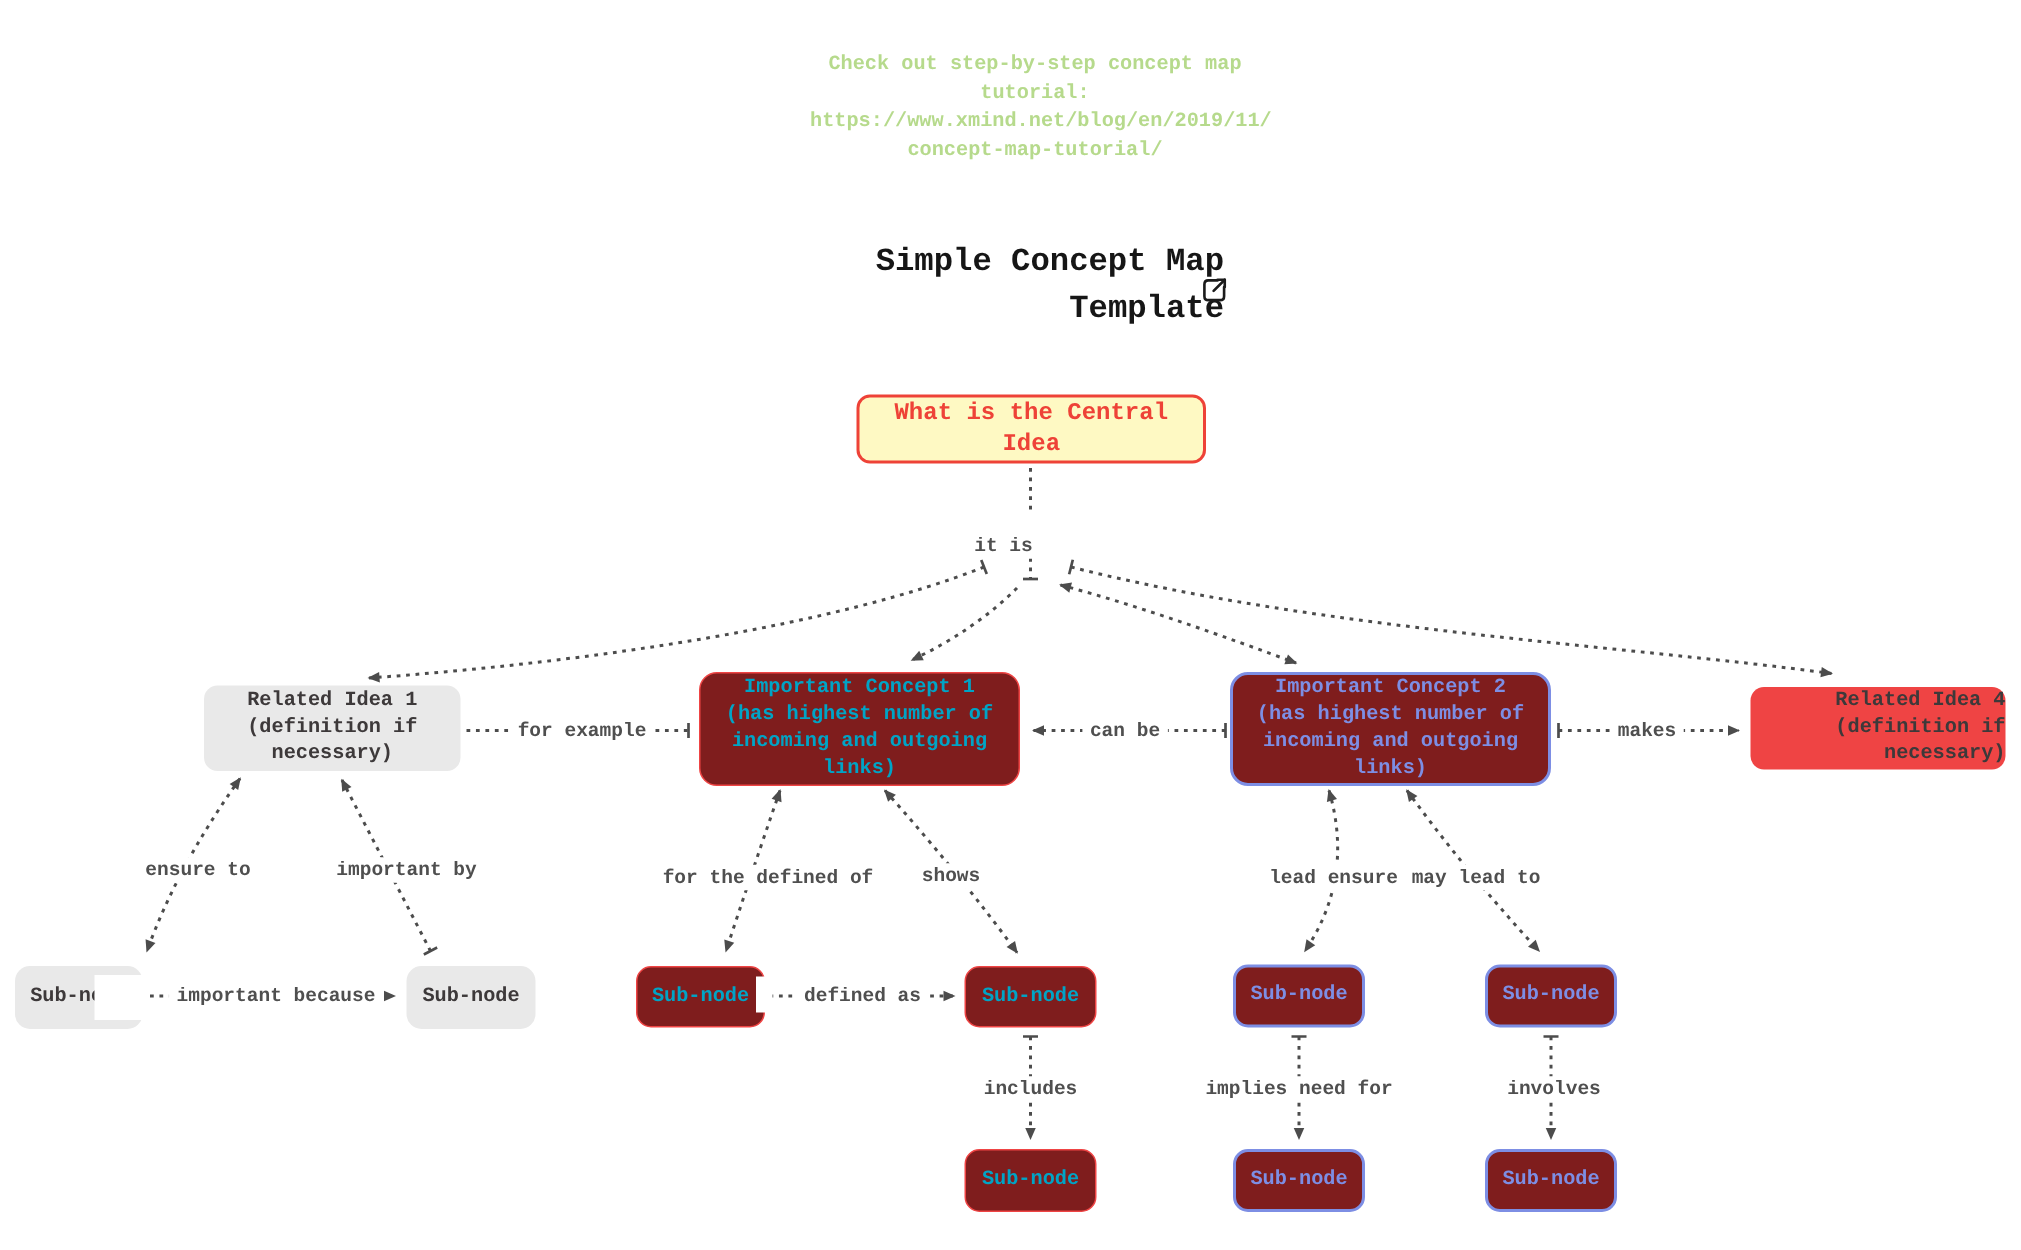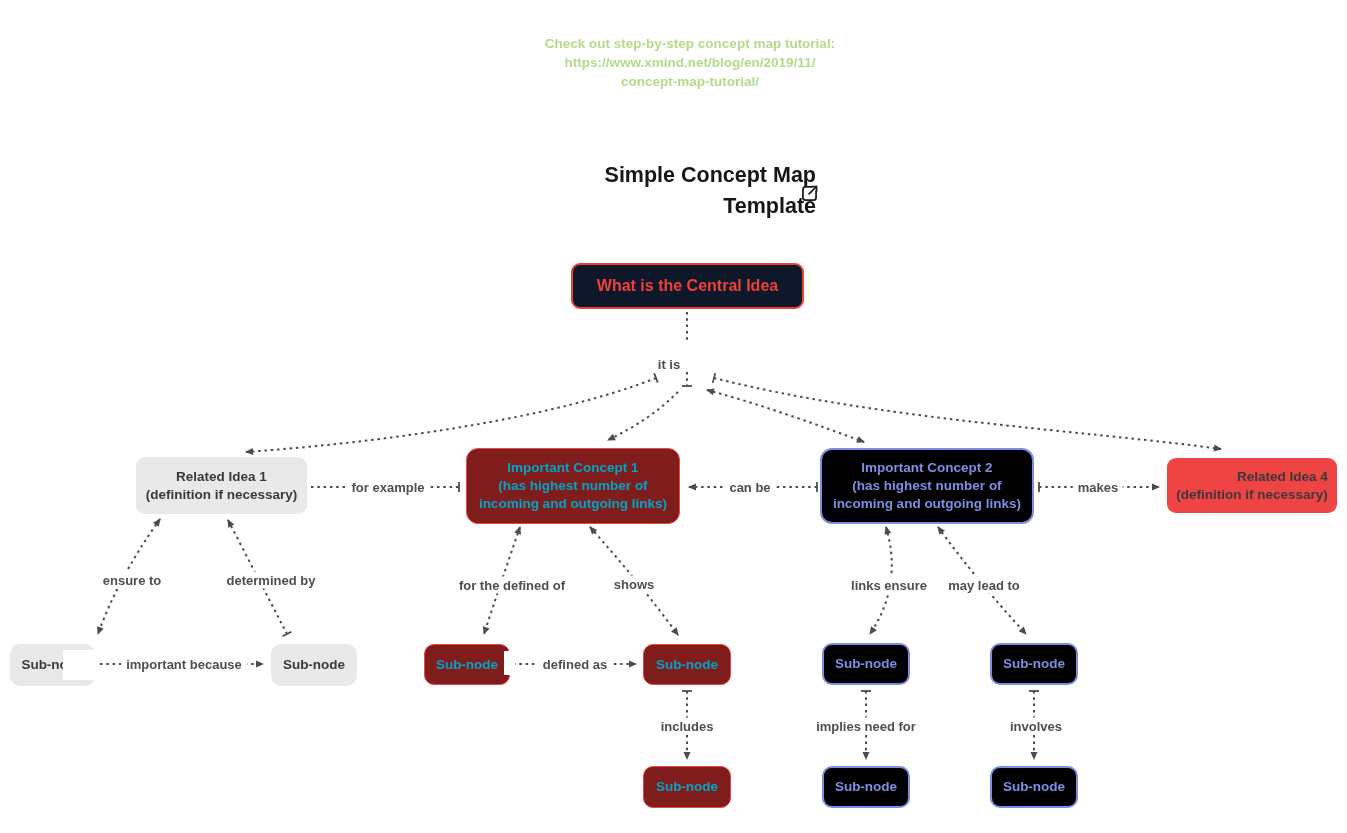--- a/index.html
+++ b/index.html
@@ -1,28 +1,28 @@
 <!DOCTYPE html>
 <html><head>
 <meta charset="utf-8">
 <style>
   html,body{margin:0;padding:0;background:#fff;}
   #canvas{position:relative;width:1347px;height:833px;background:#ffffff;overflow:hidden;
-          font-family:Liberation Sans, sans-serif;}
+          font-family:Liberation Mono, monospace;}
   #edges{position:absolute;left:0;top:0;z-index:1;}
   .edge{fill:none;stroke:#4c4c4c;stroke-width:2;stroke-dasharray:2.5 3.8;}
   .rlabel{position:absolute;z-index:2;transform:translate(-50%,-50%);background:#ffffff;
           padding:1px 5px;font-size:13px;font-weight:bold;color:#4f4f4f;white-space:nowrap;}
   .node{position:absolute;z-index:3;box-sizing:border-box;display:flex;align-items:center;
         justify-content:center;text-align:center;font-weight:bold;white-space:pre-line;
         border-radius:10px;font-size:13.5px;line-height:1.32;}
-  .red{border:2px solid #ee4237;color:#ee4237;background:#0f172a;font-size:16px;border-radius:9px;}
+  .red{border:2px solid #ee4237;color:#ee4237;background:#fef9c3;font-size:16px;border-radius:9px;}
   .gray{background:#e9e9e9;color:#3d393a;border-radius:9px;}
   .teal{border:1px solid #ef4444;color:#00a4c6;background:#7f1d1d;border-radius:12px;}
-  .purple{border:2px solid #7d8ee4;color:#7d8ee4;background:#000000;border-radius:12px;}
+  .purple{border:2px solid #7d8ee4;color:#7d8ee4;background:#7f1d1d;border-radius:12px;}
   .pink{background:#ef4444;color:#3d393a;border-radius:9px;text-align:right;}
   .sub{border-radius:10px;}
   #title{position:absolute;z-index:2;left:516px;top:160px;width:300px;text-align:right;
          font-size:21.5px;line-height:31px;font-weight:bold;color:#161616;white-space:pre-line;}
   #tutorial{position:absolute;z-index:2;left:540px;top:34px;width:300px;text-align:center;
             font-size:13.5px;line-height:19px;font-weight:bold;color:#b6da8c;white-space:pre-line;}
   #link-icon{position:absolute;z-index:2;left:799px;top:183px;}
   .mask{position:absolute;z-index:4;background:#ffffff;}
 </style>
 </head>
@@ -73,27 +73,27 @@
     <path class="edge" d="M 687 691 L 687 759" marker-start="url(#tbr)" marker-end="url(#arw)"></path>
     <path class="edge" d="M 866 691 L 866 759" marker-start="url(#tbr)" marker-end="url(#arw)"></path>
     <path class="edge" d="M 1034 691 L 1034 759" marker-start="url(#tbr)" marker-end="url(#arw)"></path>
   </svg>
 
   <div class="rlabel" style="left:669px;top:364px">it is</div>
   <div class="rlabel" style="left:388px;top:487px">for example</div>
   <div class="rlabel" style="left:750px;top:487px">can be</div>
   <div class="rlabel" style="left:1098px;top:487px">makes</div>
   <div class="rlabel" style="left:132px;top:580px">ensure to</div>
-  <div class="rlabel" style="left:271px;top:580px">determined by</div>
+  <div class="rlabel" style="left:271px;top:580px">important by</div>
   <div class="rlabel" style="left:184px;top:664px">important because</div>
   <div class="rlabel" style="left:512px;top:585px">for the defined of</div>
   <div class="rlabel" style="left:634px;top:584px">shows</div>
   <div class="rlabel" style="left:575px;top:664px">defined as</div>
   <div class="rlabel" style="left:687px;top:726px">includes</div>
-  <div class="rlabel" style="left:889px;top:585px">links ensure</div>
+  <div class="rlabel" style="left:889px;top:585px">lead ensure</div>
   <div class="rlabel" style="left:984px;top:585px">may lead to</div>
   <div class="rlabel" style="left:866px;top:726px">implies need for</div>
   <div class="rlabel" style="left:1036px;top:726px">involves</div>
 
   <div class="node red" style="left:571px;top:263px;width:233px;height:46px">What is the Central Idea</div>
   <div class="node gray" style="left:136px;top:457px;width:171px;height:57px">Related Idea 1
 (definition if necessary)</div>
   <div class="node teal" style="left:466px;top:448px;width:214px;height:76px">Important Concept 1
 (has highest number of
 incoming and outgoing links)</div>

